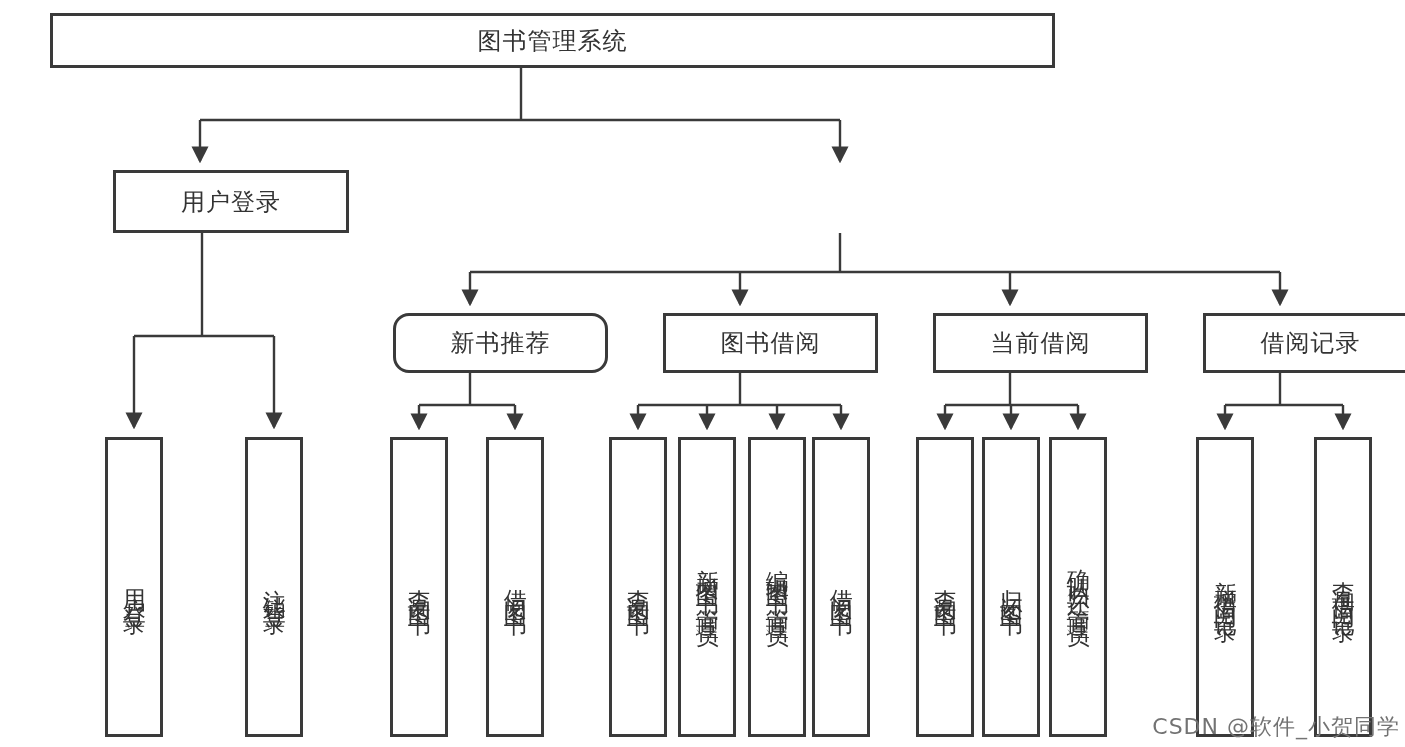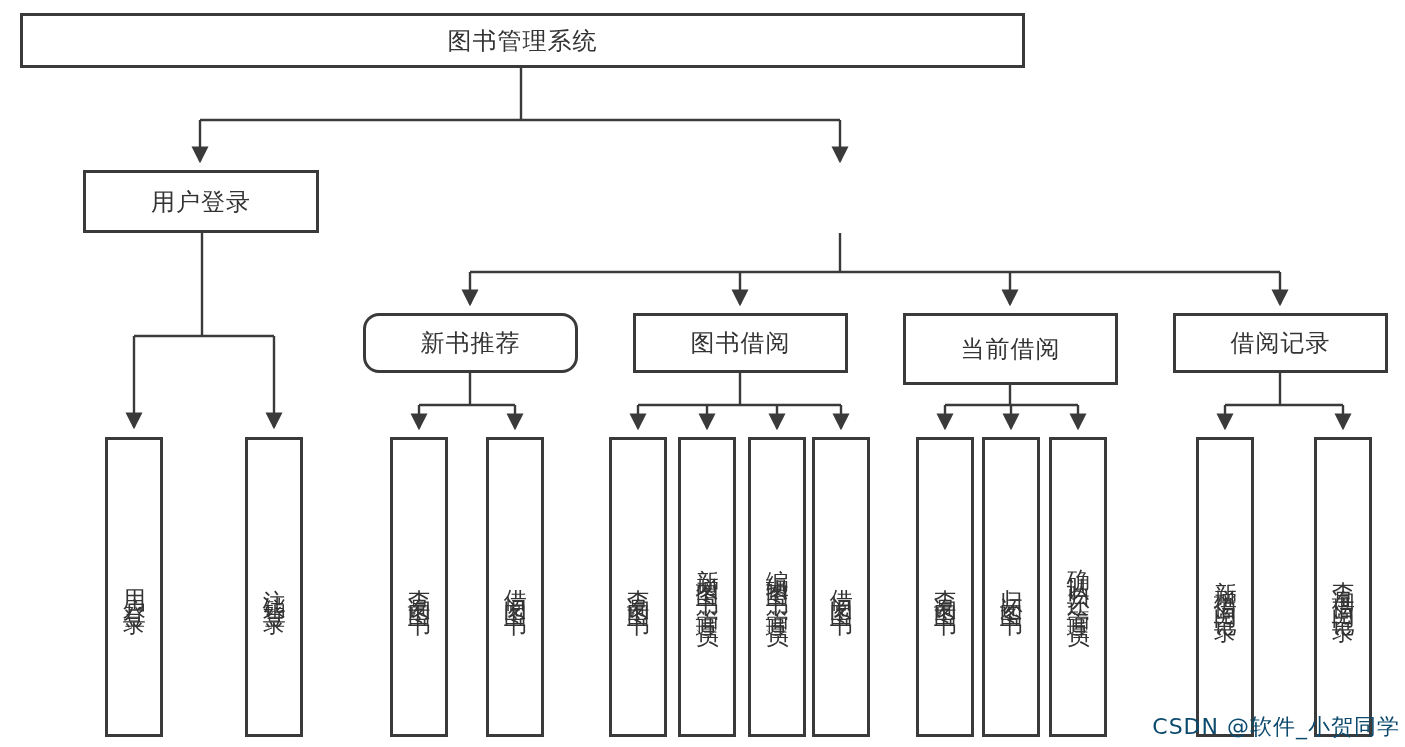--- a/index.html
+++ b/index.html
@@ -12,35 +12,35 @@
     overflow:hidden;
   }
   #wires{position:absolute;left:0;top:0;width:1405px;height:747px;}
   .node{
     position:absolute;
     box-sizing:border-box;
     border:3px solid #3a3a3a;
     background:#ffffff;
     display:flex;align-items:center;justify-content:center;
   }
-  .hbox{font-size:24px;letter-spacing:1px;}
+  .hbox{font-size:24px;letter-spacing:1px;margin-left:30px;}
   .vbox{width:58px;height:300px;}
   .vbox span{
     writing-mode:vertical-rl;
     text-orientation:mixed;
     white-space:nowrap;
     font-size:23px;
     letter-spacing:8px;
     line-height:1.1;
   }
   #watermark{
     position:absolute;
     right:5px;bottom:5px;
     font-size:22px;
-    color:#0c4a6e;
+    color:#737373;
     letter-spacing:1px;
     white-space:nowrap;
     margin-left:40px;
   }
 </style>
 </head>
 <body>
 
 <div id="canvas">
 
@@ -101,21 +101,21 @@
   <div class="node hbox" style="left:83px;top:170px;width:236px;height:63px;">
     <span>用户登录</span>
   </div>
 
   <div class="node hbox" style="left:363px;top:313px;width:215px;height:60px;border-radius:16px;">
     <span>新书推荐</span>
   </div>
   <div class="node hbox" style="left:633px;top:313px;width:215px;height:60px;">
     <span>图书借阅</span>
   </div>
-  <div class="node hbox" style="left:903px;top:313px;width:215px;height:72px;">
+  <div class="node hbox" style="left:903px;top:313px;width:215px;height:60px;">
     <span>当前借阅</span>
   </div>
   <div class="node hbox" style="left:1173px;top:313px;width:215px;height:60px;">
     <span>借阅记录</span>
   </div>
 
   <div class="node vbox" style="left:105px;top:437px;">
     <span>用户登录</span>
   </div>
   <div class="node vbox" style="left:245px;top:437px;">

